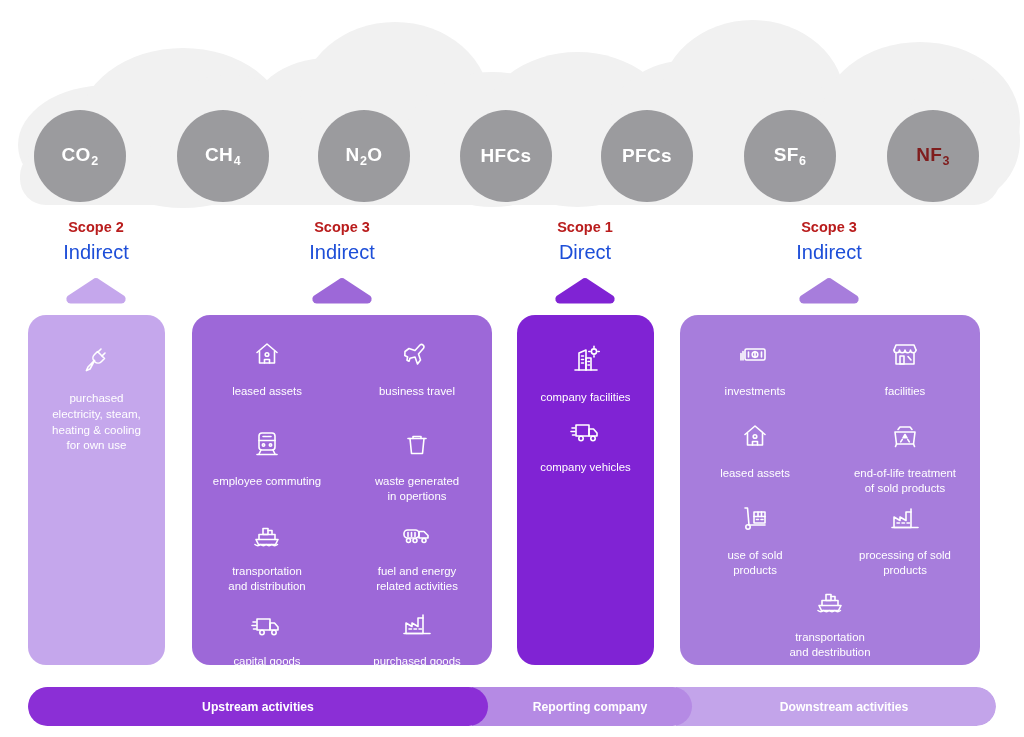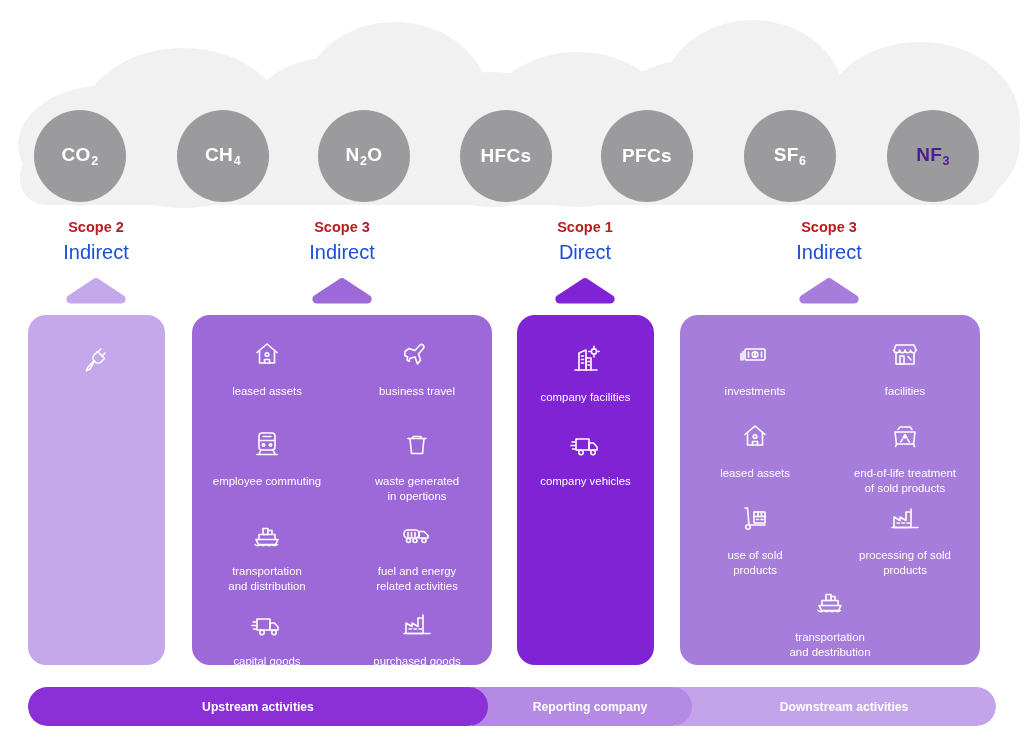--- a/index.html
+++ b/index.html
@@ -181,21 +181,21 @@
     </div>
     <div class="gas-circle" style="left: 460px; background: rgb(155, 155, 158); color: rgb(255, 255, 255);">
       <span>HFCs</span>
     </div>
     <div class="gas-circle" style="left: 601px; background: rgb(155, 155, 158); color: rgb(255, 255, 255);">
       <span>PFCs</span>
     </div>
     <div class="gas-circle" style="left: 744px; background: rgb(155, 155, 158); color: rgb(255, 255, 255);">
       <span>SF<span class="sub">6</span></span>
     </div>
-    <div class="gas-circle" style="left: 887px; background: rgb(155, 155, 158); color: #4c1d95;">
+    <div class="gas-circle" style="left: 887px; background: rgb(155, 155, 158); color: #7f1d1d;">
       <span>NF<span class="sub">3</span></span>
     </div>
   </div>
 
 <div id="scope-headings">
     <div class="scope-head" style="left: 6px; width: 180px;">
       <span class="scope-title">Scope 2</span>
       <span class="scope-sub">Indirect</span>
     </div>
     <div class="scope-head" style="left: 252px; width: 180px;">
@@ -239,20 +239,21 @@
       <div class="cell">
         <span class="cell-icon">
           <svg width="36" height="34" viewBox="0 0 36 34">
             <g fill="none" stroke="#ffffff" stroke-width="1.6" stroke-linecap="round" stroke-linejoin="round">
               <path d="M22 6l-3 3M26 10l-3 3"></path>
               <path d="M18.5 8.5l7 7-3.2 3.2a4.6 4.6 0 0 1-6.5 0l-.5-.5a4.6 4.6 0 0 1 0-6.5z"></path>
               <path d="M15.6 17.4L9 24l-1.6 3.6L11 26z"></path>
             </g>
           </svg>
         </span>
+        <span class="cell-label">purchased<br>electricity, steam,<br>heating &amp; cooling<br>for own use</span>
       </div>
     </div>
 </div>
 
 <div class="panel" id="panel-upstream" style="left: 192px; top: 315px; width: 300px; height: 350px; background: rgb(157, 104, 216);">
   <div class="panel-grid">
       <div class="cell">
         <span class="cell-icon">
           <svg width="36" height="34" viewBox="0 0 36 34">
             <g fill="none" stroke="#ffffff" stroke-width="1.6" stroke-linecap="round" stroke-linejoin="round">
@@ -356,21 +357,21 @@
               <path d="M5 26.5h26"></path>
             </g>
           </svg>
         </span>
         <span class="cell-label">purchased goods<br>and service</span>
       </div>
     </div>
 </div>
 
 <div class="panel" id="panel-scope1" style="left: 517px; top: 315px; width: 137px; height: 350px; background: rgb(128, 35, 212);">
-  <div class="panel-grid" style="padding-top: 28px; gap: 14px;">
+  <div class="panel-grid" style="padding-top: 28px;">
       <div class="cell">
         <span class="cell-icon">
           <svg width="36" height="34" viewBox="0 0 36 34">
             <g fill="none" stroke="#ffffff" stroke-width="1.6" stroke-linecap="round" stroke-linejoin="round">
               <path d="M11 27V10l7-3v20"></path>
               <path d="M18 27V15h5v12"></path>
               <path d="M13.5 13h2M13.5 16.5h2M13.5 20h2M20 18.5h1.5M20 22h1.5"></path>
               <circle cx="26" cy="8.5" r="2.6"></circle>
               <path d="M26 4.6v-1.3M26 14v-1.3M29.9 8.5h1.3M20.8 8.5h1.3"></path>
               <path d="M7 27h22"></path>

